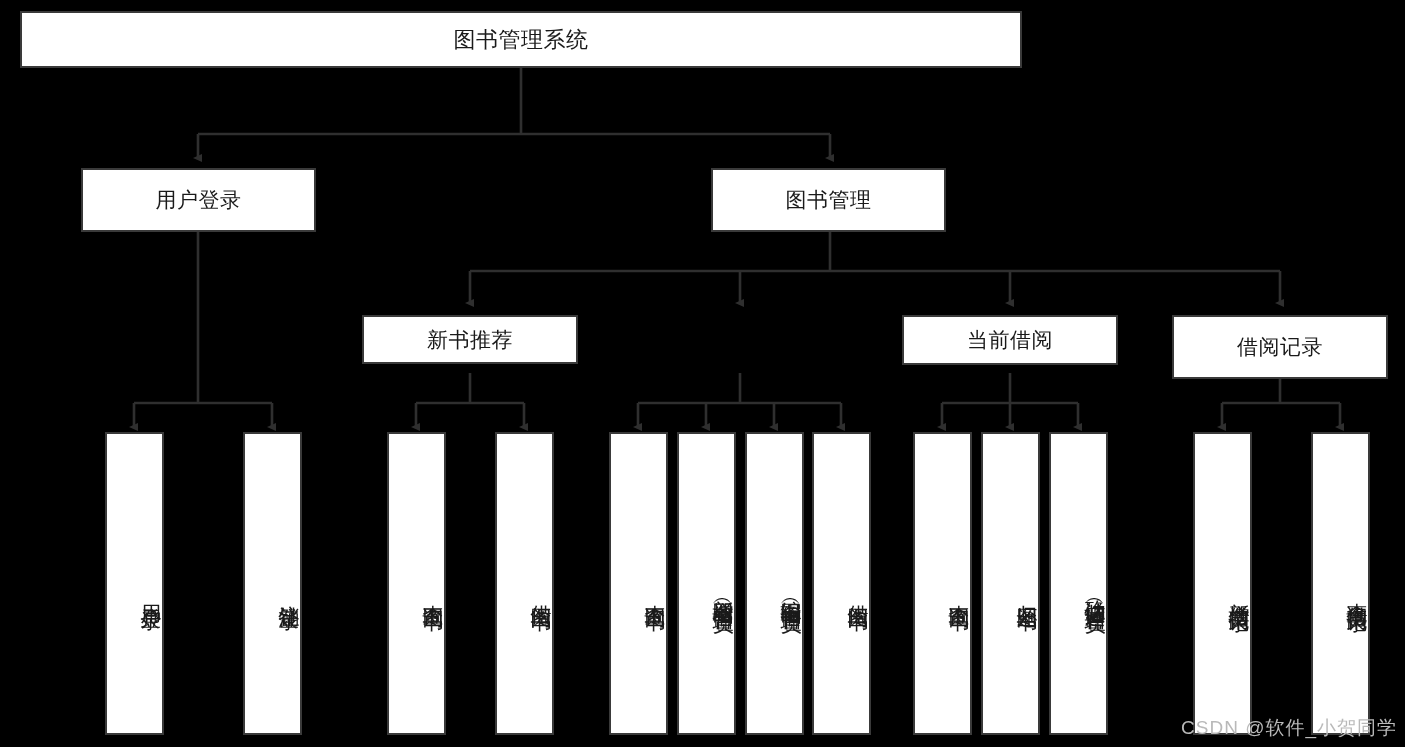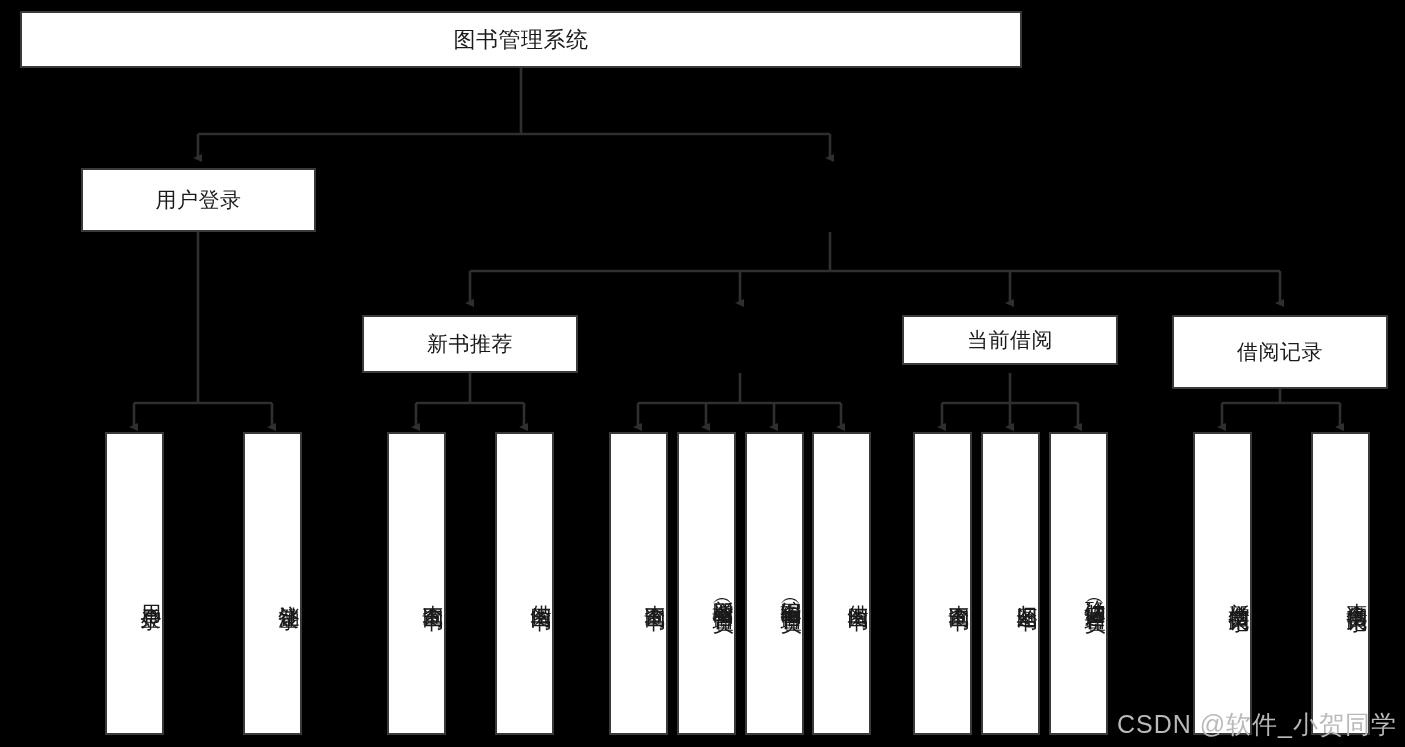--- a/index.html
+++ b/index.html
@@ -57,21 +57,21 @@
   }
   .node-v .vtext {
     writing-mode: vertical-rl;
     text-orientation: upright;
     display: block;
   }
   .watermark {
     position: absolute;
     right: 8px;
     bottom: 6px;
-    font-size: 25px;
+    font-size: 19px;
     color: #b9b9b9;
     letter-spacing: 1px;
     white-space: nowrap;
     user-select: none;
   }
 </style>
 </head>
 <body>
 
 <div id="diagram-root">
@@ -122,24 +122,25 @@
       <path d="M1280,373 L1280,403"></path>
       <path d="M1222,403 L1340,403"></path>
       <path d="M1222,403 L1222,427" marker-end="url(#arrowhead)"></path>
       <path d="M1340,403 L1340,427" marker-end="url(#arrowhead)"></path>
     </g>
   </svg>
 
   <div class="node node-h node-root" style="left:20px; top:11px; width:1002px; height:57px;">图书管理系统</div>
 
   <div class="node node-h" style="left:81px; top:168px; width:235px; height:64px;">用户登录</div>
+  <div class="node node-h" style="left:711px; top:168px; width:235px; height:64px;">图书管理</div>
 
-  <div class="node node-h" style="left:362px; top:315px; width:216px; height:58px;text-align:right;">新书推荐</div>
+  <div class="node node-h" style="left:362px; top:315px; width:216px; height:49px;text-align:right;">新书推荐</div>
   <div class="node node-h" style="left:902px; top:315px; width:216px; height:50px;">当前借阅</div>
-  <div class="node node-h" style="left:1172px; top:315px; width:216px; height:74px;">借阅记录</div>
+  <div class="node node-h" style="left:1172px; top:315px; width:216px; height:64px;">借阅记录</div>
 
   <div class="node node-v" style="left:105px; top:432px; width:59px; height:303px;">
     <span class="vtext">用户登录</span>
   </div>
   <div class="node node-v" style="left:243px; top:432px; width:59px; height:303px;">
     <span class="vtext">注销登录</span>
   </div>
 
   <div class="node node-v" style="left:387px; top:432px; width:59px; height:303px;">
     <span class="vtext">查询图书</span>

